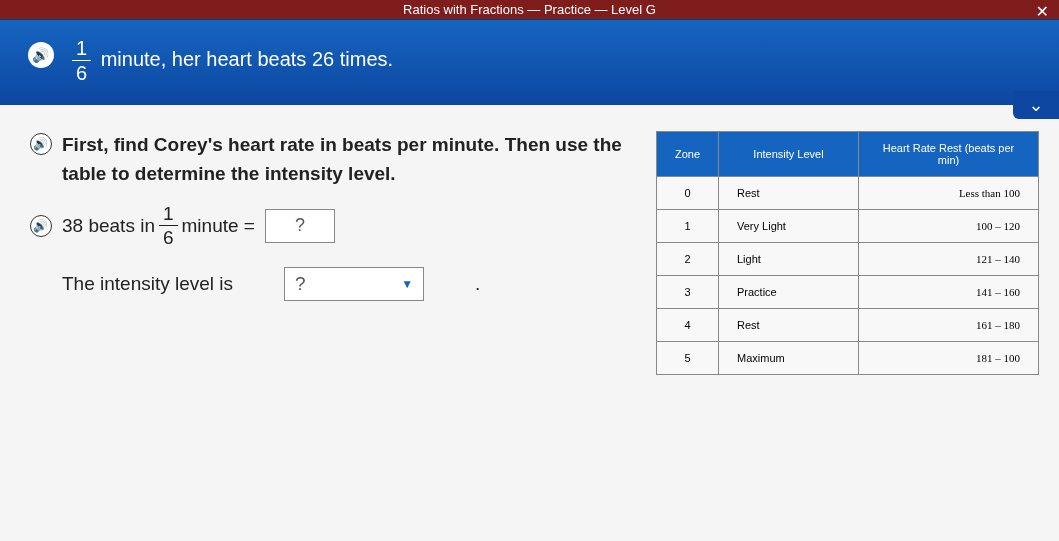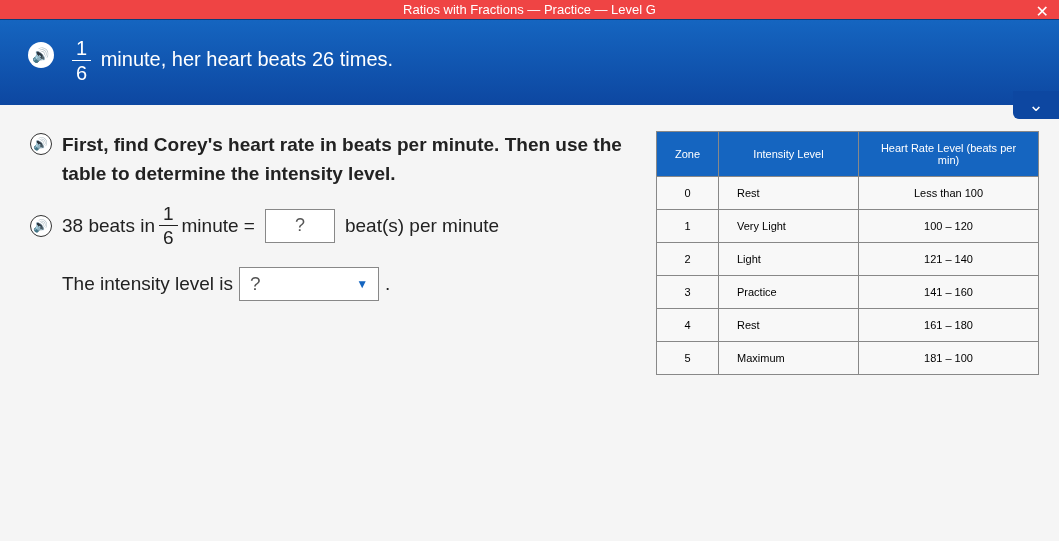--- a/index.html
+++ b/index.html
@@ -5,21 +5,21 @@
 * { margin: 0; padding: 0; box-sizing: border-box; }
 body {
   font-family: Arial, Helvetica, sans-serif;
   background: #f5f5f5;
   width: 1059px;
   height: 541px;
   overflow: hidden;
   position: relative;
 }
 .top-bar {
-  background: #ef4444;
+  background: #7f1d1d;
   color: #fff;
   font-size: 13px;
   text-align: center;
   padding: 2px 0;
   border-bottom: 1px solid #0a3d7a;
   position: relative;
 }
 .close-x {
   position: absolute;
   right: 10px;
@@ -142,41 +142,42 @@
 }
 .dropdown .caret {
   color: #1565c0;
   font-size: 12px;
 }
 .intensity-row {
   display: flex;
   align-items: center;
   font-size: 19px;
   margin-left: 32px;
+  gap: 45px;
 }
 .right-col { flex-shrink: 0; }
 table {
   border-collapse: collapse;
   font-size: 11px;
   padding-left: 48px;
 }
 th, td {
   border: 1px solid #888;
   padding: 10px 18px;
 }
 th {
   background: #1565c0;
   color: #fff;
   font-weight: normal;
   text-align: center;
 }
 td { background: #f8f8f8; }
 td:first-child { text-align: center; width: 60px; }
 td:nth-child(2) { width: 140px; text-align: left; }
-td:nth-child(3) { text-align: center; width: 180px; }
+td:nth-child(3) { text-align: right; width: 180px; font-family: Liberation Serif, serif; }
 </style>
 </head>
 <body>
 
 <div class="top-bar">
   <span>Ratios with Fractions — Practice — Level G</span>
   <span class="close-x">✕</span>
 </div>
 
 <div class="problem-header">
@@ -207,41 +208,40 @@
       <span class="audio-icon-small">
         <span>🔊</span>
       </span>
       <span>38 beats in </span>
       <span class="frac">
         <span class="num">1</span>
         <span class="den">6</span>
       </span>
       <span> minute = </span>
       <span class="input-box">?</span>
-      <span> beat(s) per minute</span>
     </div>
 
     <div class="intensity-row">
       <span>The intensity level is </span>
       <span class="dropdown">
         <span>?</span>
         <span class="caret">▼</span>
       </span>
       <span>.</span>
     </div>
 
   </div>
 
   <div class="right-col">
     <table>
       <thead>
         <tr>
           <th>Zone</th>
           <th>Intensity Level</th>
-          <th>Heart Rate Level (beats per min)</th>
+          <th>Heart Rate Rest (beats per min)</th>
         </tr>
       </thead>
       <tbody id="table-body">
           <tr>
             <td>0</td>
             <td>Rest</td>
             <td>Less than 100</td>
           </tr>
           <tr>
             <td>1</td>

